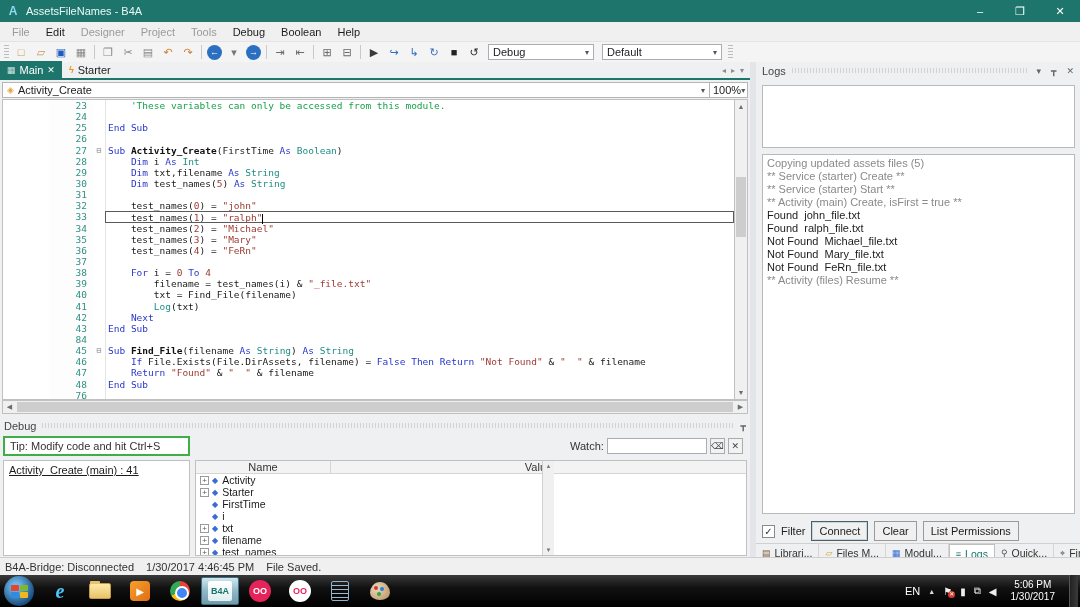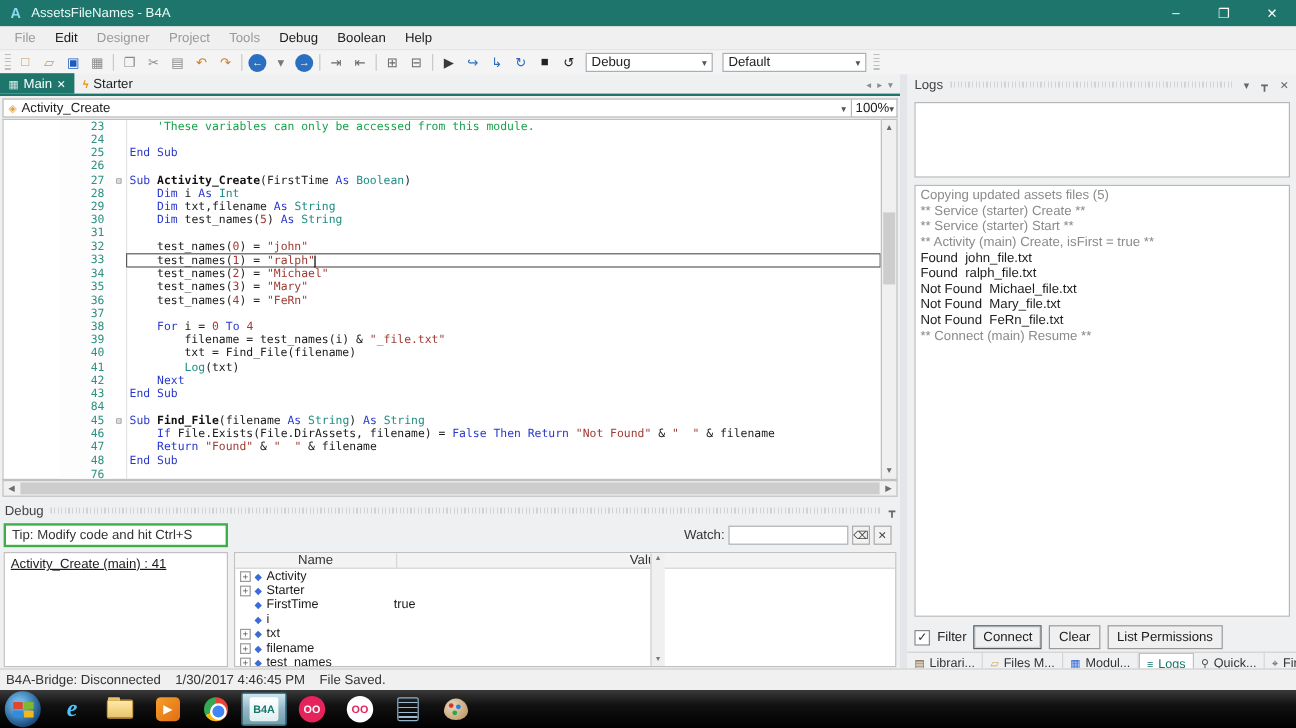--- a/index.html
+++ b/index.html
@@ -423,21 +423,20 @@
             <div class="wtrow">
               <span class="expander">+</span>
               <span class="gem">◆</span>
               <span class="nm">Starter</span>
               <span class="vl"></span>
             </div>
             <div class="wtrow">
               <span class="noexp"></span>
               <span class="gem">◆</span>
               <span class="nm">FirstTime</span>
-              <span class="vl">true</span>
             </div>
             <div class="wtrow">
               <span class="noexp"></span>
               <span class="gem">◆</span>
               <span class="nm">i</span>
             </div>
             <div class="wtrow">
               <span class="expander">+</span>
               <span class="gem">◆</span>
               <span class="nm">txt</span>
@@ -478,21 +477,21 @@
     <div class="logbox" id="logbox">
         <div class="log-line muted">Copying updated assets files (5)</div>
         <div class="log-line muted">** Service (starter) Create **</div>
         <div class="log-line muted">** Service (starter) Start **</div>
         <div class="log-line muted">** Activity (main) Create, isFirst = true **</div>
         <div class="log-line">Found  john_file.txt</div>
         <div class="log-line">Found  ralph_file.txt</div>
         <div class="log-line">Not Found  Michael_file.txt</div>
         <div class="log-line">Not Found  Mary_file.txt</div>
         <div class="log-line">Not Found  FeRn_file.txt</div>
-        <div class="log-line muted">** Connect (main) Resume **</div>
+        <div class="log-line muted">** Activity (files) Resume **</div>
       </div>
     <div class="filterrow">
       <span class="checkbox">✓</span>
       <span>Filter</span>
       <span class="btn first">Connect</span>
       <span class="btn">Clear</span>
       <span class="btn">List Permissions</span>
     </div>
     <div class="bottomtabs" id="bottomtabs">
         <div class="btab">
@@ -557,15 +556,28 @@
         <div class="tbapp">
           <div class="geny white">OO</div>
         </div>
         <div class="tbapp">
           <div class="notepad"></div>
         </div>
         <div class="tbapp">
           <div class="paint"></div>
         </div>
       </div>
+    <div class="tray">
+      <span>EN</span>
+      <span class="upar">▲</span>
+      <span class="tico flagwrap">⚑<span class="xdot">✕</span></span>
+      <span class="tico">▮</span>
+      <span class="tico">⧉</span>
+      <span class="tico">◀</span>
+      <div class="clock">
+        <div>5:06 PM</div>
+        <div>1/30/2017</div>
+      </div>
+      <div class="showdesk"></div>
+    </div>
   </div>
 
 </div>
 
 </body></html>

